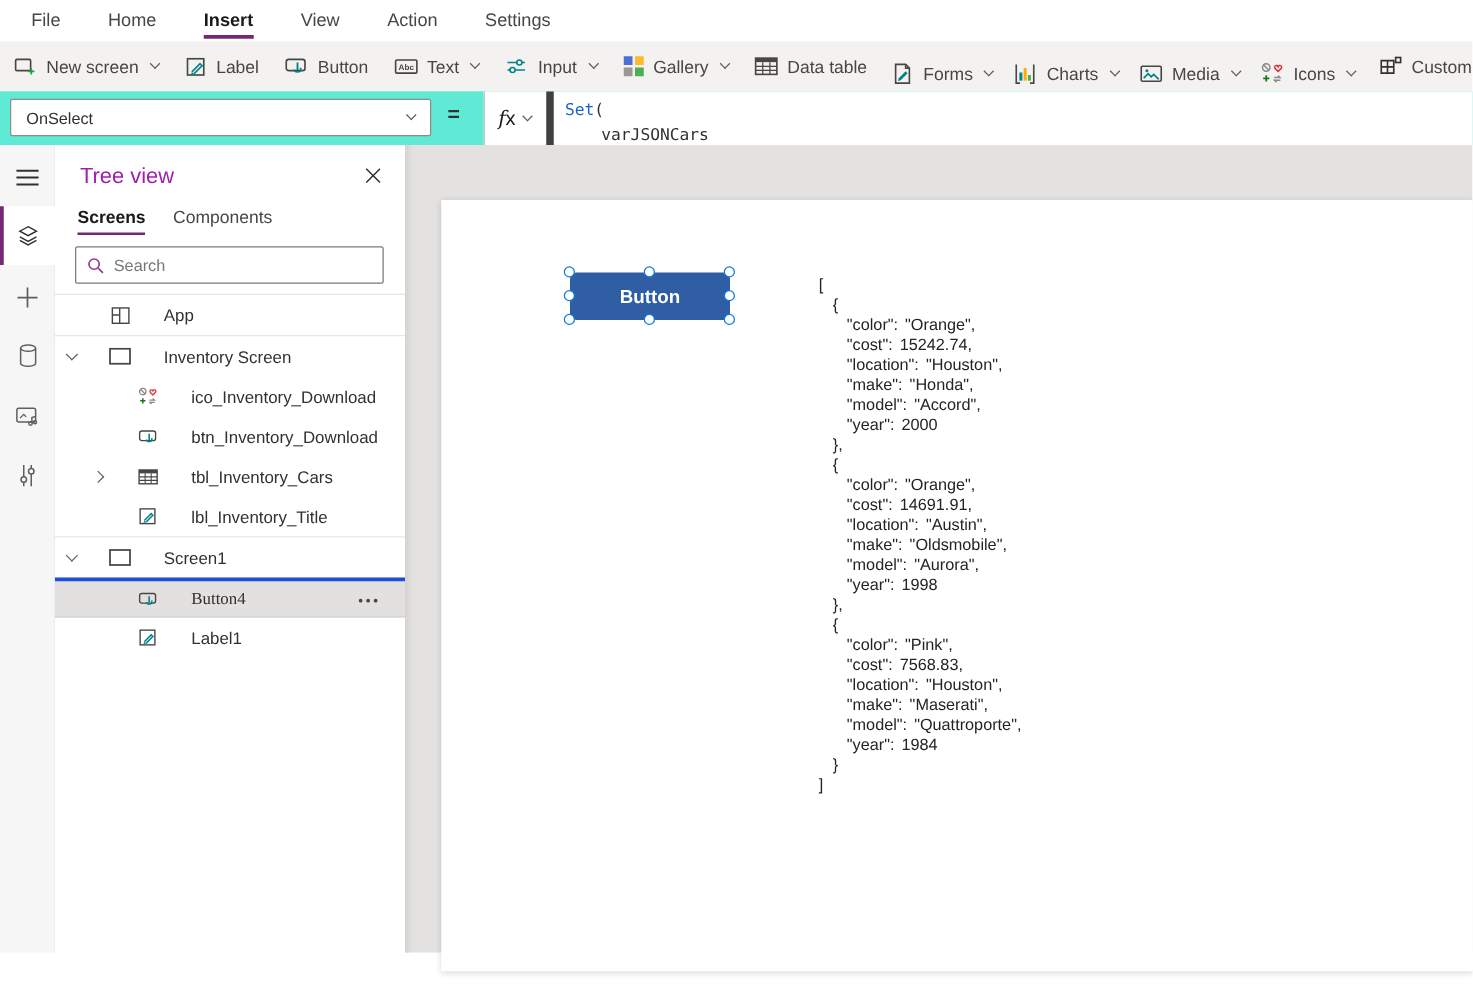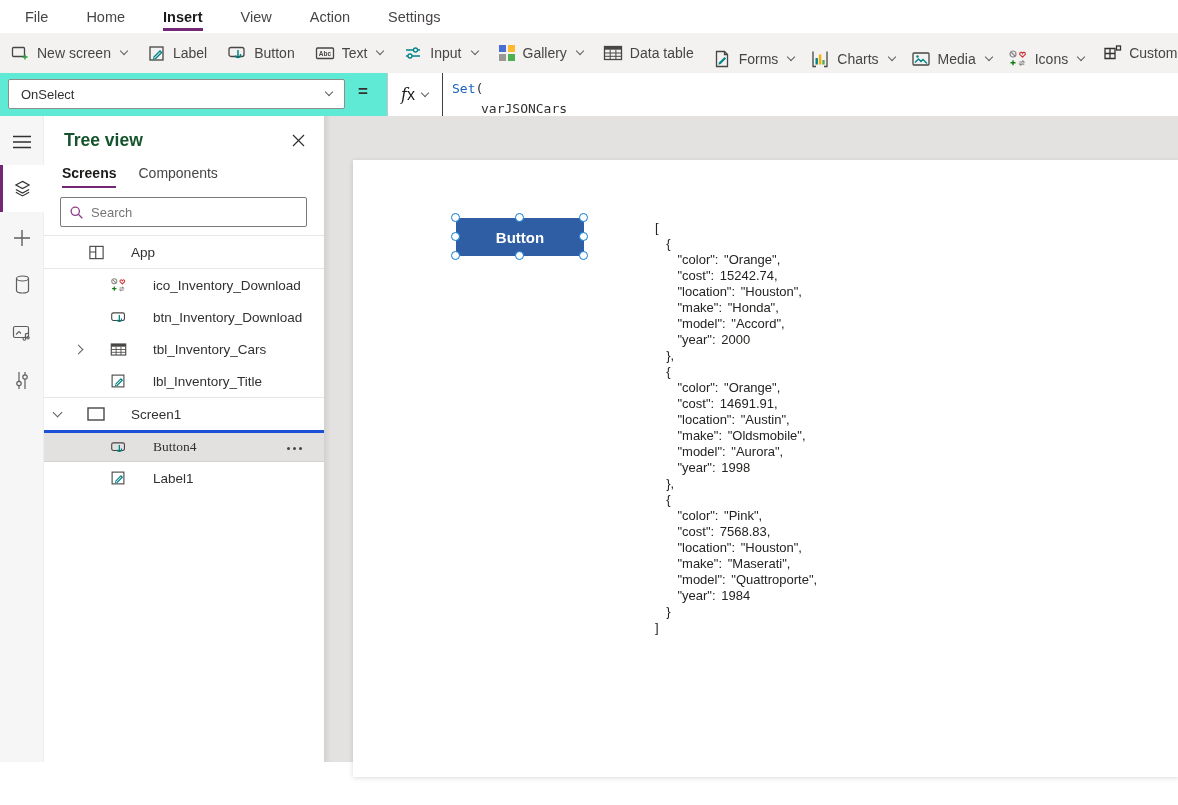--- a/index.html
+++ b/index.html
@@ -32,41 +32,41 @@
   .formulabar { position:absolute; left:0; top:73px; width:100%; height:43px; background:#5eead4;
     overflow:hidden; }
   .prop-select { position:absolute; left:8px; top:6px; width:337px; height:30px; background:#fff;
     border:1px solid #8f8d8b; border-radius:2px; display:flex; align-items:center;
     padding:0 12px; font-size:13px; color:#323130; }
   .prop-select .chev { position:absolute; right:12px; }
   .eq { position:absolute; left:358px; top:9px; font-size:17px; color:#323130; font-weight:bold; }
   .fx-white { position:absolute; left:387px; top:0; right:0; bottom:0; background:#fff;
     border-left:1px solid #c8c6c4; }
   .fx-box { position:absolute; left:387px; top:0; width:56px; height:43px; display:flex;
-    align-items:center; justify-content:center; gap:4px; border-right:1px solid #404040;
+    align-items:center; justify-content:center; gap:4px; border-right:6px solid #404040;
     font-size:16px; color:#1b1a19; }
   .fx-box .fxg { font-family:"DejaVu Serif", serif; font-style:italic; }
   .fx-code { position:absolute; left:452px; top:6px; right:0; height:37px; overflow:hidden;
     font-family:"DejaVu Sans Mono", monospace; font-size:13px; line-height:20px; color:#323130; }
   .fx-fn { color:#1a62c5; }
   .fx-line2 { padding-left:29px; }
 
   
   .rail { position:absolute; left:0; top:116px; width:44px; bottom:0; background:#f6f6f6;
     border-right:1px solid #ededed; }
   .rail-btn { position:absolute; left:0; width:44px; height:47px; display:flex;
     align-items:center; justify-content:center; }
   .rail-btn.selected { background:#fff; }
   .rail-btn.selected::before { content:""; position:absolute; left:0; top:0; bottom:0;
     width:3px; background:#742774; }
 
   
   .treepanel { position:absolute; left:44px; top:116px; width:281px; bottom:0; background:#fff;
     border-right:1px solid #d6d4d2; }
-  .tp-title { position:absolute; left:20px; top:14px; font-size:17.5px; font-weight:700; color:#14532d; }
+  .tp-title { position:absolute; left:20px; top:14px; font-size:17.5px; font-weight:400; color:#a21caf; }
   .tp-close { position:absolute; right:16px; top:14px; width:20px; height:20px; display:flex;
     align-items:center; justify-content:center; }
   .tp-tabs { position:absolute; left:18px; top:49px; display:flex; gap:22px; }
   .tp-tab { font-size:14px; color:#484644; padding-bottom:7px; position:relative; }
   .tp-tab.active { color:#1b1a19; font-weight:600; }
   .tp-tab.active::after { content:""; position:absolute; left:0; right:0; bottom:0; height:2.5px;
     background:#742774; }
   .tp-search { position:absolute; left:16px; top:81px; width:247px; height:30px; border:1px solid #7a7a7a;
     border-radius:2px; background:#fff; display:flex; align-items:center; padding:0 8px; gap:7px; }
   .tp-search input { border:none; outline:none; flex:1; font-size:13px; color:#323130;
@@ -357,20 +357,31 @@
         <span class="ticon">
             <svg width="17" height="17" viewBox="0 0 18 18">
               <rect x="2" y="2.5" width="14" height="13" fill="none" stroke="#484644" stroke-width="1.2"></rect>
               <path d="M8.2 2.5v13M2 8.5h6.2" stroke="#484644" stroke-width="1.2"></path>
             </svg>
           </span>
         <span>App</span>
       </div>
       <div class="tdiv"></div>
 
+      <div class="trow">
+        <span class="spacer">
+            <span class="tchev-d"></span>
+          </span>
+        <span class="ticon">
+            <svg width="18" height="15" viewBox="0 0 18 15">
+              <rect x="1" y="1" width="16" height="12" fill="#fff" stroke="#484644" stroke-width="1.4"></rect>
+            </svg>
+          </span>
+        <span>Inventory Screen</span>
+      </div>
 
       <div class="trow child">
         <span class="spacer"></span>
         <span class="ticon">
             <svg width="17" height="17" viewBox="0 0 20 20">
               <circle cx="5" cy="5" r="3" fill="none" stroke="#8a8886" stroke-width="1.2"></circle>
               <path d="M3 3l4 4" stroke="#8a8886" stroke-width="1.2"></path>
               <path d="M14.5 8.2l-2.3-2.3a1.45 1.45 0 112.3-1.6 1.45 1.45 0 112.3 1.6z" fill="none" stroke="#d13438" stroke-width="1.2"></path>
               <path d="M5 11.2v5M2.5 13.7h5" stroke="#107c10" stroke-width="1.4"></path>
               <path d="M11.3 13h4.6l-1.5-1.5M16.3 15.2h-4.6l1.5 1.5" fill="none" stroke="#8a8886" stroke-width="1.2"></path>

